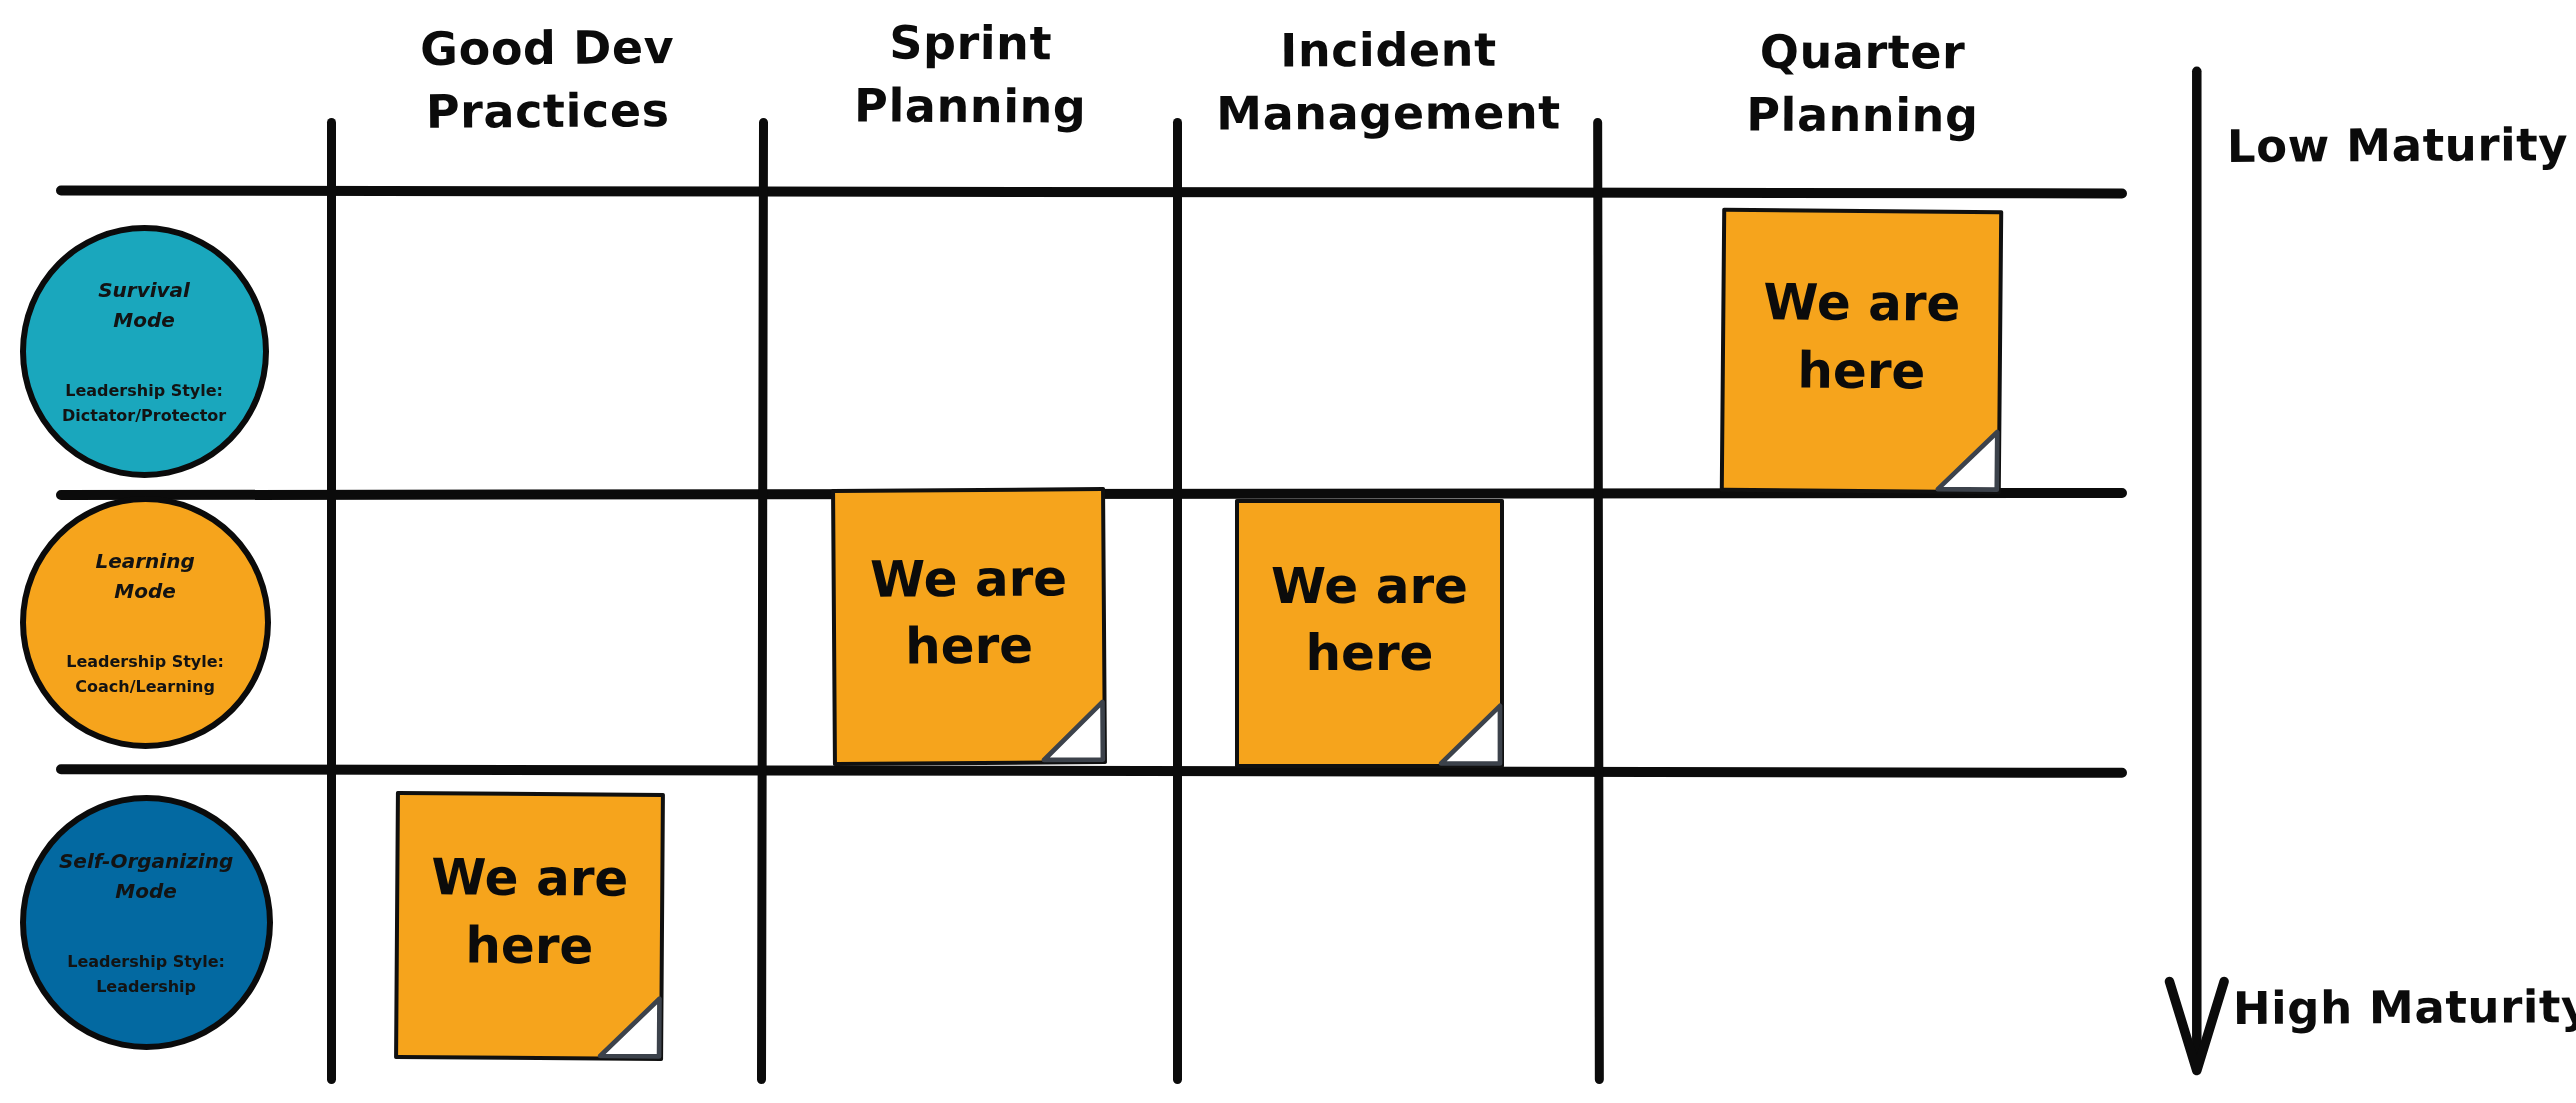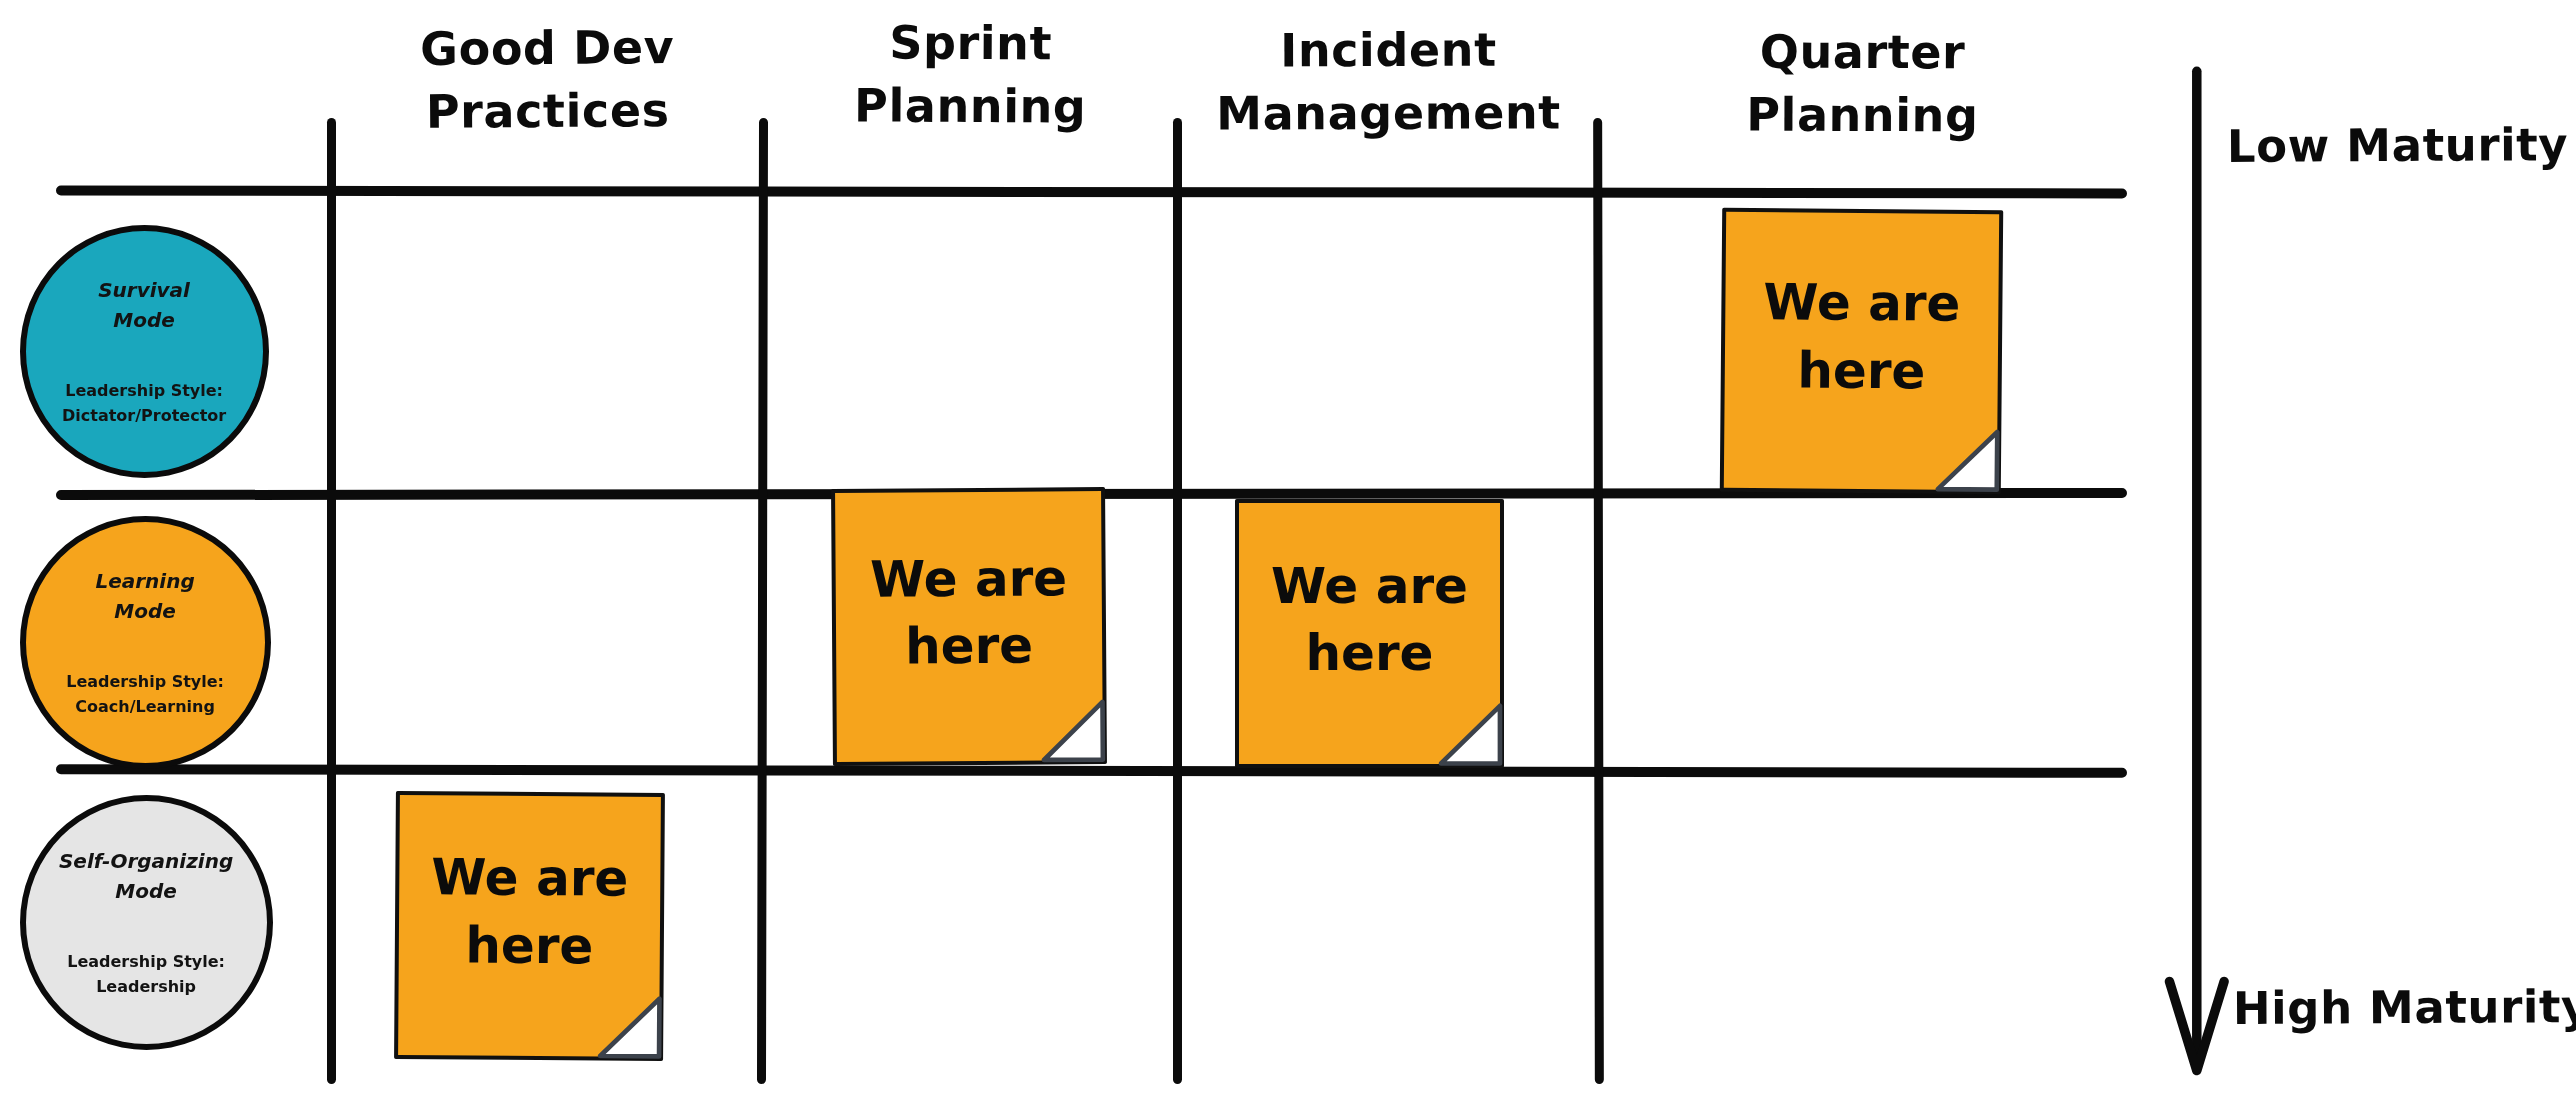--- a/index.html
+++ b/index.html
@@ -44,21 +44,21 @@
 
   
   .mode-circle {
     position: absolute; border-radius: 50%;
     border: 6.5px solid #0b0b0b; box-sizing: border-box;
     display: flex; flex-direction: column;
     align-items: center; justify-content: center;
     text-align: center; color: #131313;
   }
   .circle-survival { left: 19.6px; top: 225px;  width: 249px; height: 253px; }
-  .circle-learning { left: 19.6px; top: 516px;  width: 251px; height: 253px; }
+  .circle-learning { left: 19.6px; top: 496px;  width: 251px; height: 253px; }
   .circle-selforg  { left: 19.6px; top: 795px; width: 253px; height: 255px; }
   .mode-title { font-size: 20px; font-weight: 600; line-height: 1.5; }
   .mode-title span { display: block; font-style: italic; }
   .mode-leadership { margin-top: 44px; font-size: 16px; font-weight: 600; line-height: 1.55; }
   .mode-leadership span { display: block; }
 
   
   .note {
     position: absolute;
     border: 4.2px solid #101010; box-sizing: border-box;
@@ -129,21 +129,21 @@
   <div class="mode-title">
     <span>Learning</span>
     <span>Mode</span>
   </div>
   <div class="mode-leadership">
     <span>Leadership Style:</span>
     <span>Coach/Learning</span>
   </div>
 </div>
 
-<div class="mode-circle circle-selforg" style="background-color: #e5e5e5;">
+<div class="mode-circle circle-selforg" style="background-color: #0369a1;">
   <div class="mode-title">
     <span>Self-Organizing</span>
     <span>Mode</span>
   </div>
   <div class="mode-leadership">
     <span>Leadership Style:</span>
     <span>Leadership</span>
   </div>
 </div>
 

